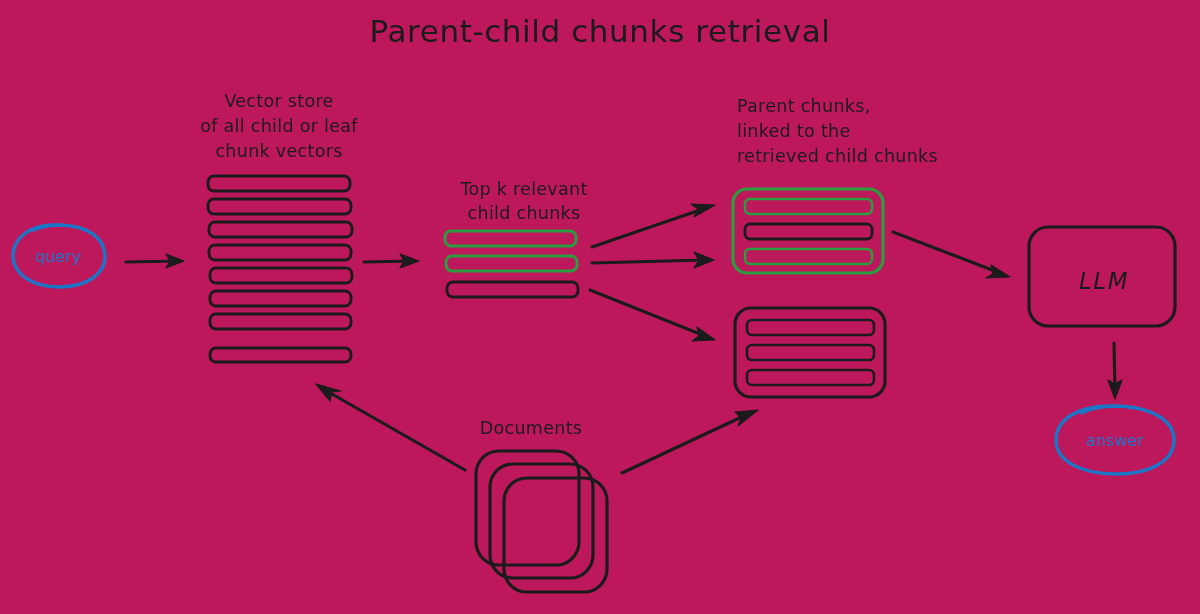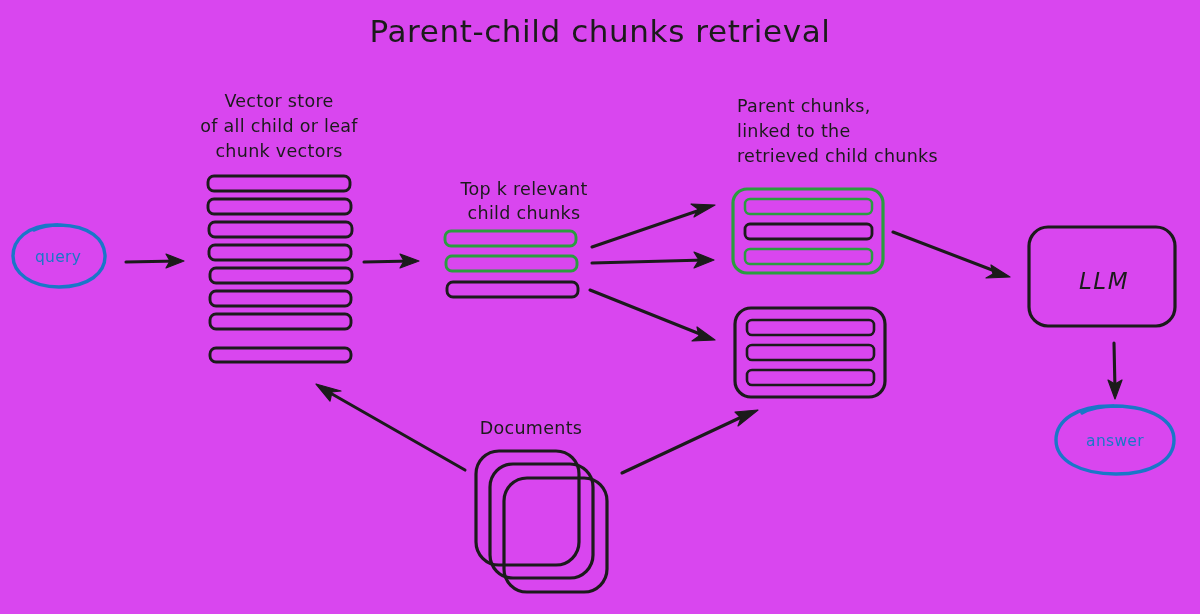--- a/index.html
+++ b/index.html
@@ -4,21 +4,21 @@
 <style>
   html, body {
     margin: 0;
     padding: 0;
     background: #ffffff;
   }
   #canvas {
     position: relative;
     width: 1200px;
     height: 614px;
-    background: #d946ef;
+    background: #be185d;
     overflow: hidden;
     font-family: "DejaVu Sans", sans-serif;
   }
   svg#scene {
     position: absolute;
     left: 0;
     top: 0;
     width: 1200px;
     height: 614px;
   }

